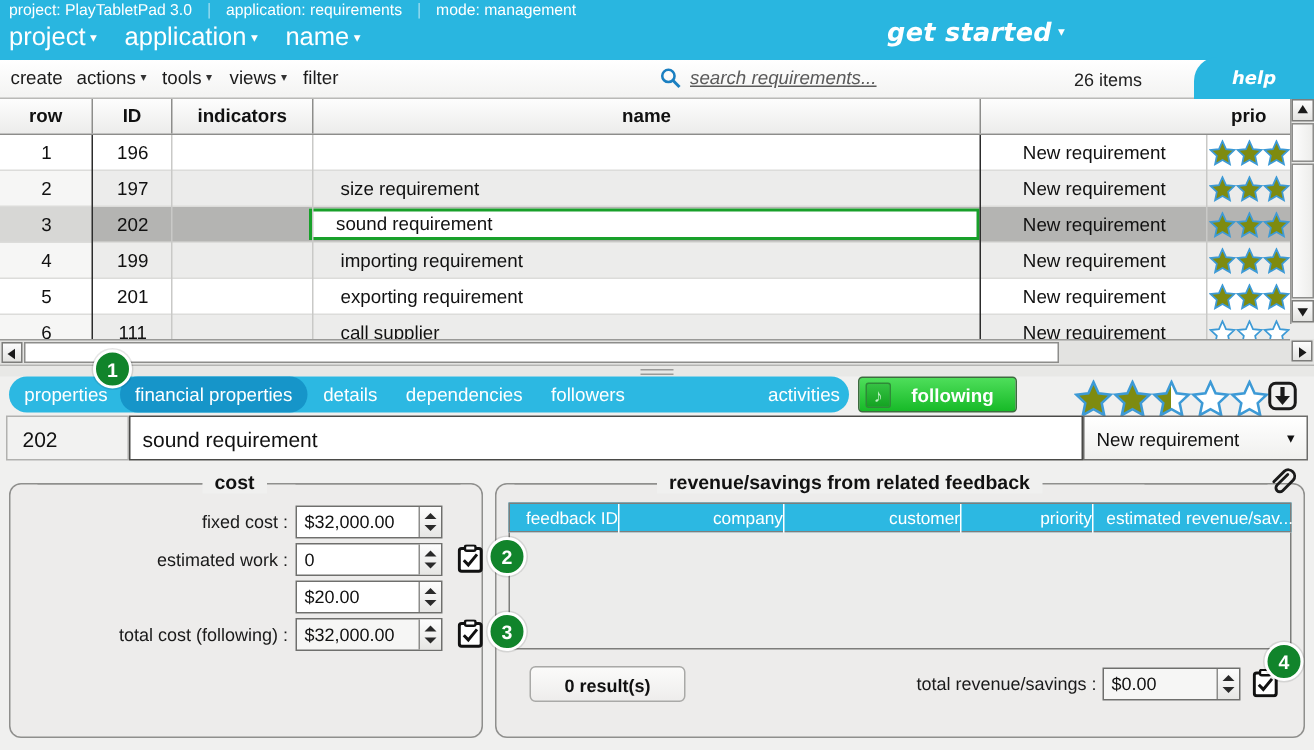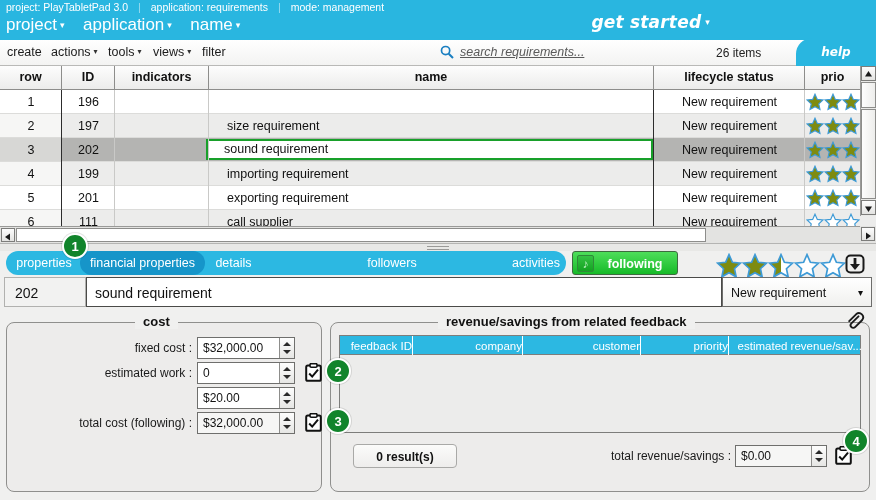--- a/index.html
+++ b/index.html
@@ -320,21 +320,20 @@
     <span>help videos</span><span class="car">▾</span>
   </div>
 
   <div class="grid">
 
     <div class="ghead">
       <div class="hc c-row">row</div>
       <div class="hc c-id">ID</div>
       <div class="hc c-ind">indicators</div>
       <div class="hc c-name" style="text-align:center;padding-left:0">name</div>
-      <div class="hc c-life">lifecycle status</div>
       <div class="hc c-prio" style="border-right:none">prio</div>
     </div>
 
     <div id="grid-rows">
         <div class="grow" style="top: 24px;">
           <div class="cellbox c-row" style="background:#ffffff;border-bottom:1px solid #dcdcda"></div>
           <div class="cellbox" style="left:62px;width:814px;background:#ffffff;border-bottom:1px solid #dcdcda"></div>
           <div class="cell c-row">1</div>
           <div class="cell c-id">196</div>
           <div class="cell c-ind"></div>
@@ -537,20 +536,21 @@
         <i></i>
       </div>
   </div>
 
   <div class="tabstrip">
     <div class="tabpill" style="width:560px"></div>
     <div class="tab" style="left:8px;   width:72px;">properties</div>
 
     <div class="tab active" style="left:80px;  width:125px;">financial properties</div>
     <div class="tab" style="left:207px; width:53px;">details</div>
+    <div class="tab" style="left:262px; width:95px;">dependencies</div>
     <div class="tab" style="left:357px; width:70px;">followers</div>
     <div class="tab" style="left:505px; width:62px;">activities</div>
 
     <div class="followbtn" style="left:572px; width:106px;">
       <div class="ficon">♪</div>
       <div class="flabel">following</div>
     </div>
 
     <div class="tabstars" style="left:716px;" id="tab-rating"><svg width="130" height="26" viewBox="0 0 100 20">
           <defs>

